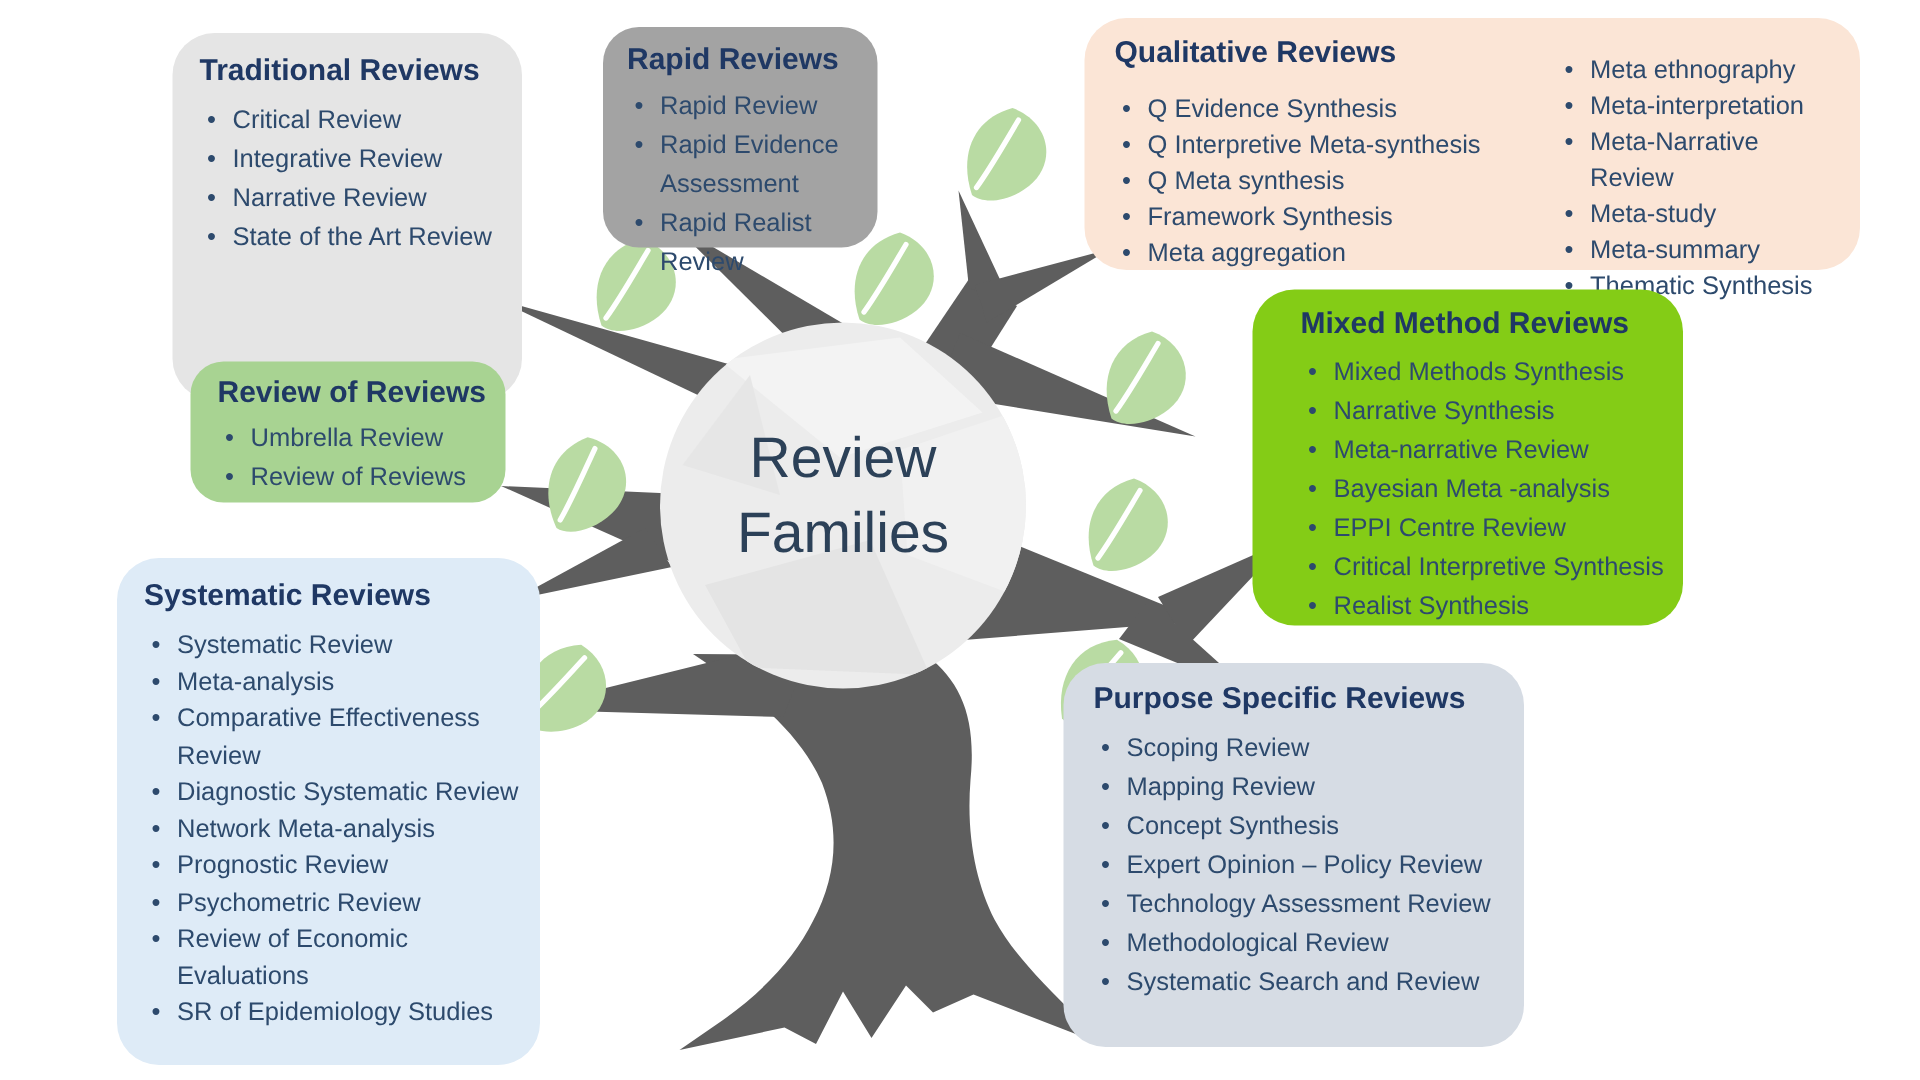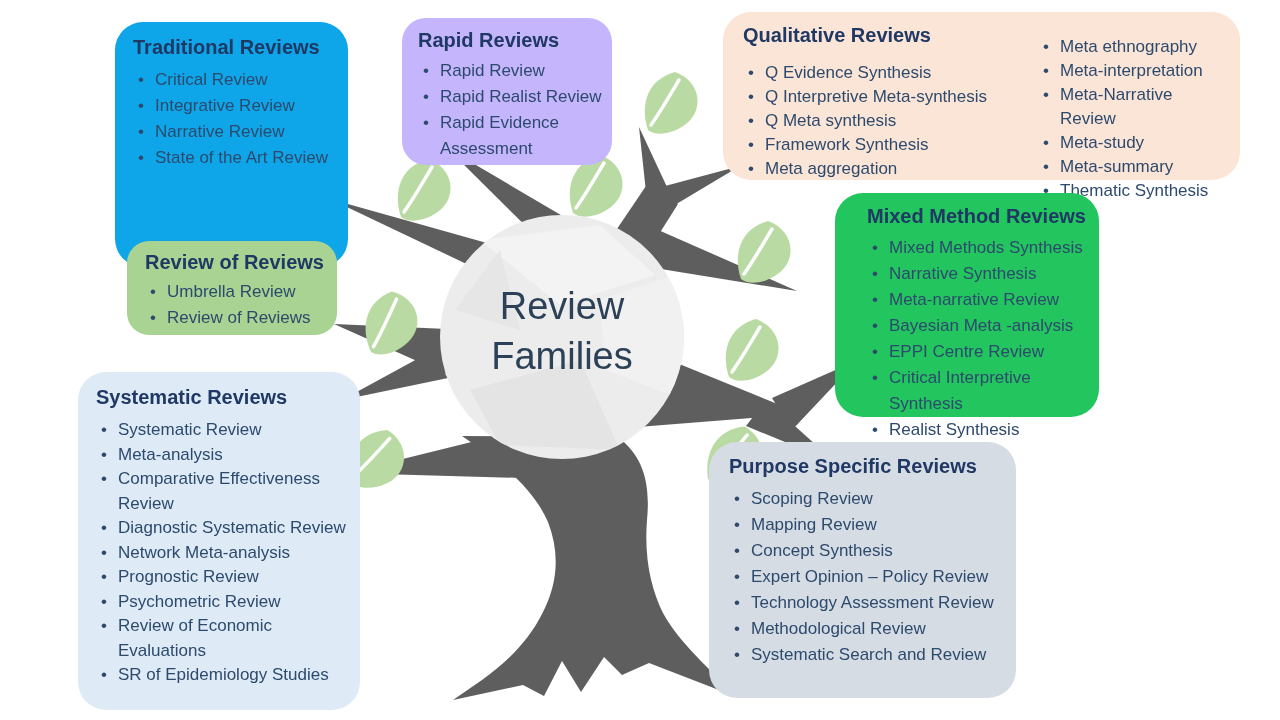--- a/index.html
+++ b/index.html
@@ -18,40 +18,40 @@
     position:absolute;z-index:2;color:#2d4a6d;box-sizing:border-box;
     border-radius:28px;
   }
   .box h2{
     margin:0;font-size:20px;line-height:26px;font-weight:bold;color:#1f3864;
   }
   .bullets{list-style:none;margin:0;padding:0;font-size:17px;}
   .bullets li{position:relative;padding-left:22px;}
   .bullets li::before{content:"\2022";position:absolute;left:5px;top:0;}
 
-  #box-traditional{left:115px;top:22px;width:233px;height:245px;background:#0ea5e9;padding:12px 8px 8px 18px;}
+  #box-traditional{left:115px;top:22px;width:233px;height:245px;background:#e5e5e5;padding:12px 8px 8px 18px;}
   #box-traditional .bullets{margin-top:7px;}
   #box-traditional .bullets li{line-height:26px;}
 
-  #box-rapid{left:402px;top:18px;width:210px;height:147px;background:#c4b5fd;border-radius:24px;padding:9px 6px 6px 16px;}
+  #box-rapid{left:402px;top:18px;width:183px;height:147px;background:#a3a3a3;border-radius:24px;padding:9px 6px 6px 16px;}
   #box-rapid .bullets{margin-top:5px;}
   #box-rapid .bullets li{line-height:26px;}
 
   #box-qualitative{left:723px;top:12px;width:517px;height:168px;background:#fbe5d6;padding:10px 10px 8px 20px;display:flex;}
   #box-qualitative .col-left{width:295px;}
   #box-qualitative .col-left .bullets{margin-top:13px;}
   #box-qualitative .col-right{flex:1;}
   #box-qualitative .col-right .bullets{margin-top:13px;}
   #box-qualitative .bullets li{line-height:24px;}
 
   #box-ror{left:127px;top:241px;width:210px;height:94px;background:#a8d392;border-radius:22px;padding:8px 4px 4px 18px;}
   #box-ror .bullets{margin-top:4px;}
   #box-ror .bullets li{line-height:26px;}
 
-  #box-mixed{left:835px;top:193px;width:264px;height:224px;background:#22c55e;padding:10px 6px 6px 32px;}
+  #box-mixed{left:835px;top:193px;width:287px;height:224px;background:#84cc16;padding:10px 6px 6px 32px;}
   #box-mixed .bullets{margin-top:6px;}
   #box-mixed .bullets li{line-height:26px;}
 
   #box-systematic{left:78px;top:372px;width:282px;height:338px;background:#deebf7;padding:12px 6px 6px 18px;}
   #box-systematic .bullets{margin-top:8px;}
   #box-systematic .bullets li{line-height:24.5px;}
 
   #box-purpose{left:709px;top:442px;width:307px;height:256px;background:#d6dce4;padding:11px 6px 6px 20px;}
   #box-purpose .bullets{margin-top:7px;}
   #box-purpose .bullets li{line-height:26px;}
@@ -124,22 +124,22 @@
       <li>Integrative Review</li>
       <li>Narrative Review</li>
       <li>State of the Art Review</li>
     </ul>
 </div>
 
 <div class="box" id="box-rapid">
   <h2>Rapid Reviews</h2>
   <ul class="bullets">
       <li>Rapid Review</li>
+      <li>Rapid Evidence Assessment</li>
       <li>Rapid Realist Review</li>
-      <li>Rapid Evidence Assessment</li>
     </ul>
 </div>
 
 <div class="box" id="box-qualitative">
   <div class="col-left">
     <h2>Qualitative Reviews</h2>
     <ul class="bullets">
         <li>Q Evidence Synthesis</li>
         <li>Q Interpretive Meta-synthesis</li>
         <li>Q Meta synthesis</li>

